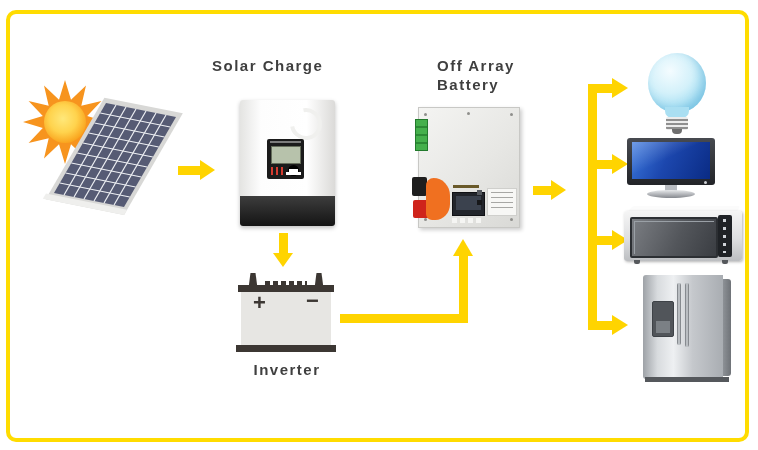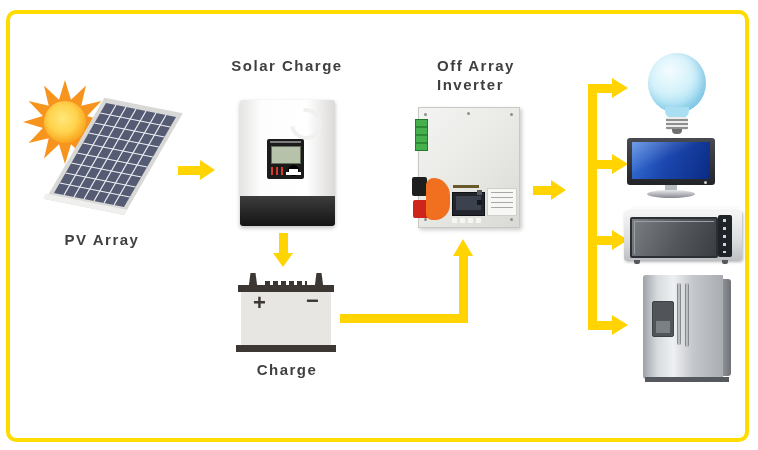--- a/index.html
+++ b/index.html
@@ -4,21 +4,21 @@
 <style>
   html,body{margin:0;padding:0;background:#fff;}
   .canvas{position:relative;width:758px;height:450px;background:#ffffff;overflow:hidden;
           font-family:"Liberation Sans",sans-serif;}
   .frame{position:absolute;left:6px;top:10px;width:735px;height:424px;
          border:4px solid #ffdc00;border-radius:10px;}
 
   
   .label{position:absolute;font-weight:bold;color:#3f3f3f;font-size:15px;
          letter-spacing:1.5px;line-height:19px;white-space:pre-line;}
-  #lbl-controller{left:212px;top:56px;width:150px;text-align:center;}
+  #lbl-controller{left:212px;top:56px;width:150px;}
   #lbl-inverter{left:437px;top:56px;width:140px;text-align:left;}
   #lbl-pv{left:30px;top:230px;width:144px;text-align:center;}
   #lbl-battery{left:230px;top:360px;width:114px;text-align:center;}
 
   
   .ar{position:absolute;}
   .ar .shaft{position:absolute;background:#ffd400;}
   .ar .headR{position:absolute;width:0;height:0;border-top:10.5px solid transparent;
              border-bottom:10.5px solid transparent;border-left:15px solid #ffd400;}
   .ar .headD{position:absolute;width:0;height:0;border-left:10.5px solid transparent;
@@ -196,24 +196,23 @@
             <line x1="0" y1="0.4444444444444444" x2="1" y2="0.4444444444444444" stroke-width="1.2" vector-effect="non-scaling-stroke"></line>
             <line x1="0" y1="0.5555555555555556" x2="1" y2="0.5555555555555556" stroke-width="1.2" vector-effect="non-scaling-stroke"></line>
             <line x1="0" y1="0.6666666666666666" x2="1" y2="0.6666666666666666" stroke-width="1.2" vector-effect="non-scaling-stroke"></line>
             <line x1="0" y1="0.7777777777777778" x2="1" y2="0.7777777777777778" stroke-width="1.2" vector-effect="non-scaling-stroke"></line>
             <line x1="0" y1="0.8888888888888888" x2="1" y2="0.8888888888888888" stroke-width="1.2" vector-effect="non-scaling-stroke"></line>
           </g>
       </g>
     </g>
   </svg>
 
-  <div class="label" id="lbl-pv">PV Array</div>
   <div class="label" id="lbl-controller"><span>Solar Charge</span><br></div>
-  <div class="label" id="lbl-inverter"><span>Off Array</span><br><span>Inverter</span></div>
-  <div class="label" id="lbl-battery">Charge</div>
+  <div class="label" id="lbl-inverter"><span>Off Array</span><br><span>Battery</span></div>
+  <div class="label" id="lbl-battery">Inverter</div>
 
   <div class="ar" id="arrow-pv">
     <div class="shaft"></div>
       <div class="headR"></div>
   </div>
   <div class="ar" id="arrow-down">
     <div class="shaft"></div>
       <div class="headD"></div>
   </div>
   <div id="conn-h"></div>

